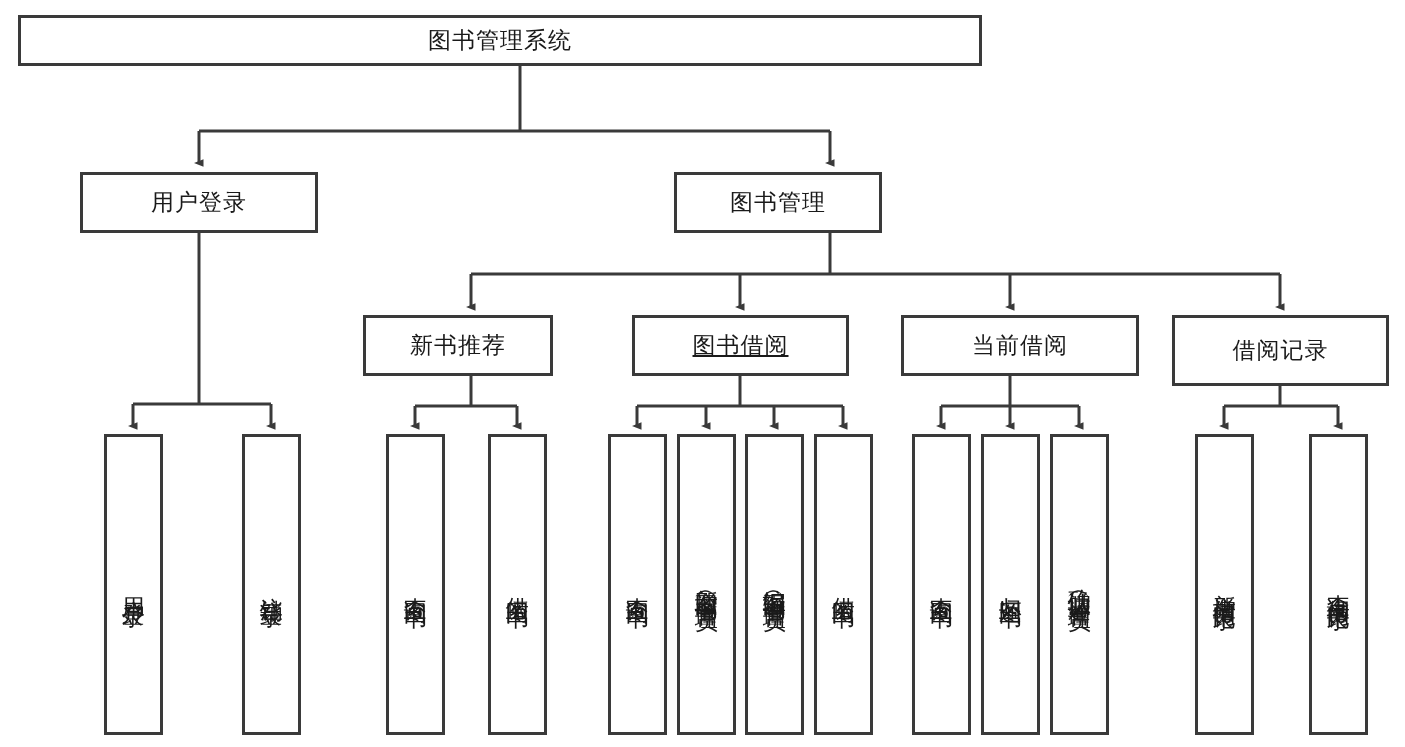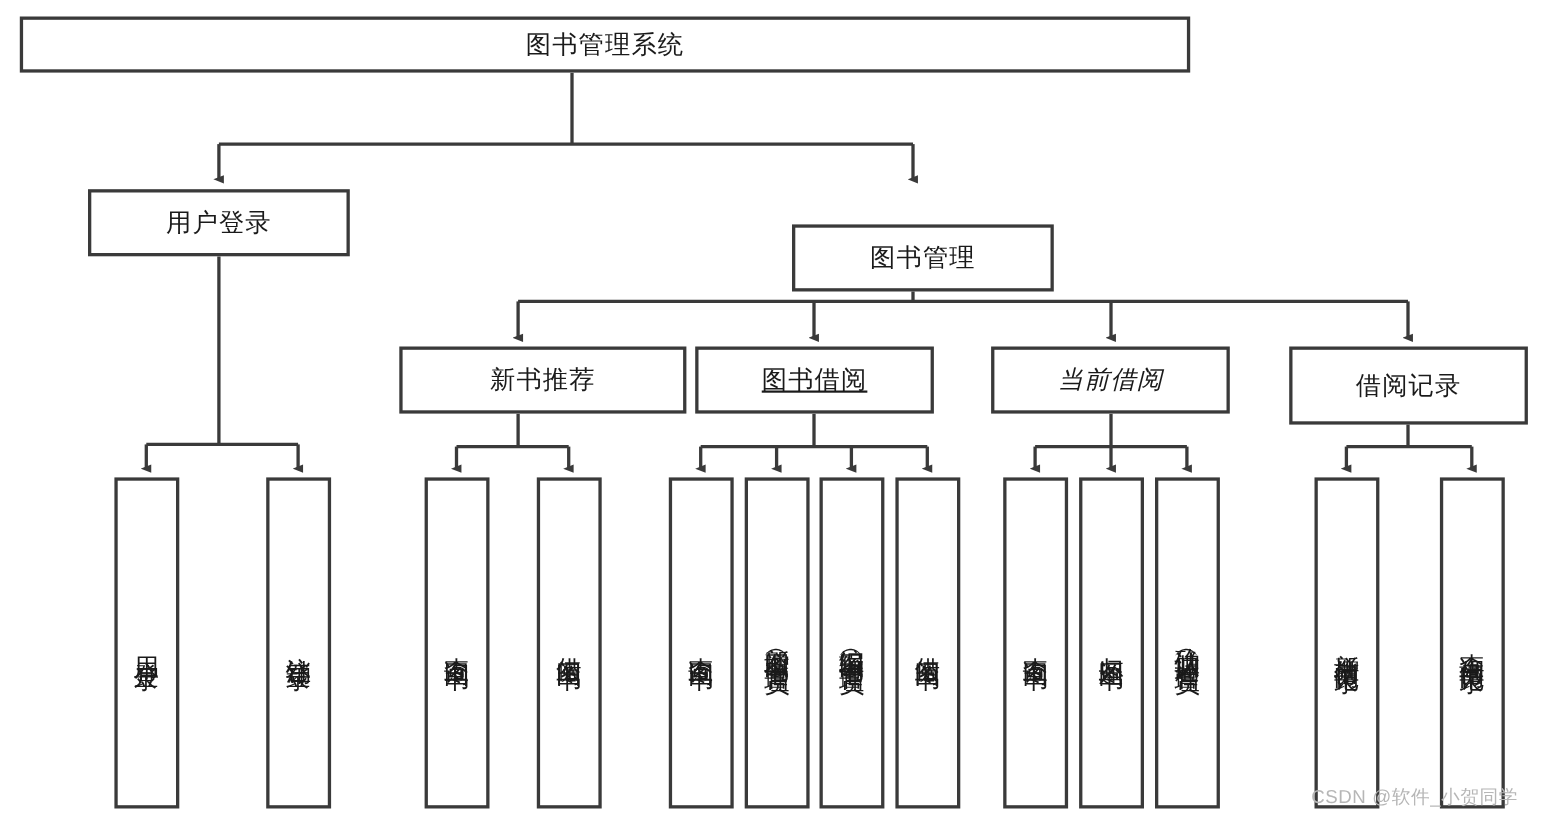--- a/index.html
+++ b/index.html
@@ -107,41 +107,41 @@
       <path d="M1010,406 L1010,426" marker-end="url(#arrow)"></path>
       <path d="M1079,406 L1079,426" marker-end="url(#arrow)"></path>
 
       <path d="M1280,376 L1280,406"></path>
       <path d="M1224,406 L1338,406"></path>
       <path d="M1224,406 L1224,426" marker-end="url(#arrow)"></path>
       <path d="M1338,406 L1338,426" marker-end="url(#arrow)"></path>
     </g>
   </svg>
 
-  <div class="node horizontal" style="left:18px; top:15px; width:1064px; height:51px;">
+  <div class="node horizontal" style="left:18px; top:15px; width:964px; height:51px;">
     <span>图书管理系统</span>
   </div>
 
   <div class="node horizontal" style="left:80px; top:172px; width:238px; height:61px;">
     <span>用户登录</span>
   </div>
 
-  <div class="node horizontal" style="left:720px; top:172px; width:238px; height:61px;margin-top:32px;">
+  <div class="node horizontal" style="left:674px; top:172px; width:208px; height:61px;">
     <span>图书管理</span>
   </div>
 
-  <div class="node horizontal" style="left:363px; top:315px; width:261px; height:61px;">
+  <div class="node horizontal" style="left:363px; top:315px; width:190px; height:61px;">
     <span>新书推荐</span>
   </div>
 
   <div class="node horizontal" style="left:632px; top:315px; width:217px; height:61px;text-decoration:underline;">
     <span>图书借阅</span>
   </div>
 
-  <div class="node horizontal" style="left:901px; top:315px; width:217px; height:61px;font-style:italic;">
+  <div class="node horizontal" style="left:901px; top:315px; width:238px; height:61px;">
     <span>当前借阅</span>
   </div>
 
   <div class="node horizontal" style="left:1172px; top:315px; width:217px; height:71px;">
     <span>借阅记录</span>
   </div>
 
   <div class="node vertical" style="left:104px; top:434px; width:59px; height:301px;">
     <span class="vlabel">用户登录</span>
   </div>
@@ -187,15 +187,14 @@
   </div>
 
   <div class="node vertical" style="left:1195px; top:434px; width:59px; height:301px;">
     <span class="vlabel">新增借阅记录</span>
   </div>
 
   <div class="node vertical" style="left:1309px; top:434px; width:59px; height:301px;">
     <span class="vlabel">查询借阅记录</span>
   </div>
 
-  <div class="watermark" style="left:1192px; top:713px;">CSDN @软件_小贺同学</div>
 
 </div>
 
 </body></html>

